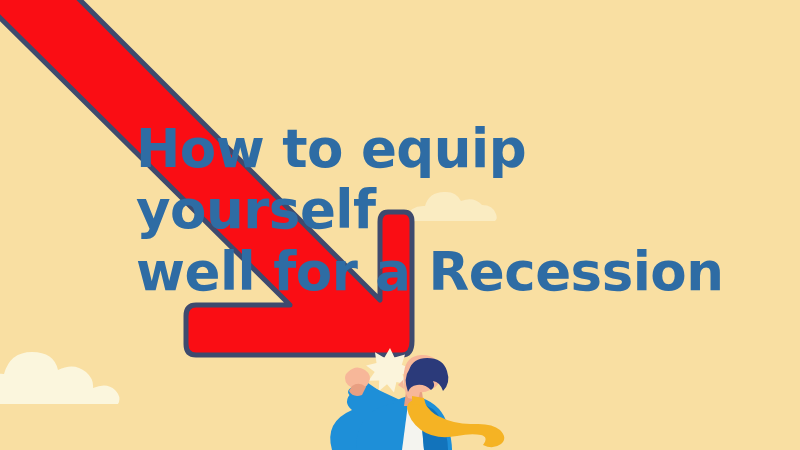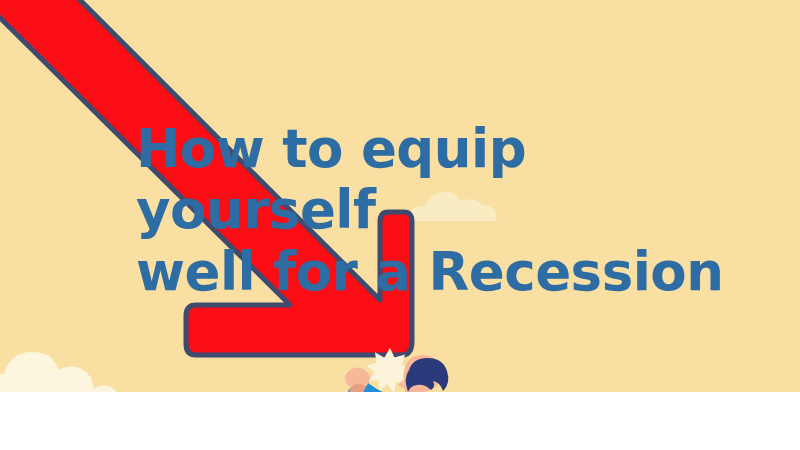--- a/index.html
+++ b/index.html
@@ -4,21 +4,21 @@
 <title>How to equip yourself well for a Recession</title>
 <style>
   html, body {
     margin: 0;
     padding: 0;
     background: #ffffff;
   }
   #banner {
     position: relative;
     width: 800px;
-    height: 392px;
+    height: 450px;
     overflow: hidden;
     font-family: "DejaVu Sans", "Liberation Sans", sans-serif;
     background: #f9dfa2;
   }
   #artwork {
     position: absolute;
     left: 0;
     top: 0;
     width: 800px;
     height: 450px;

